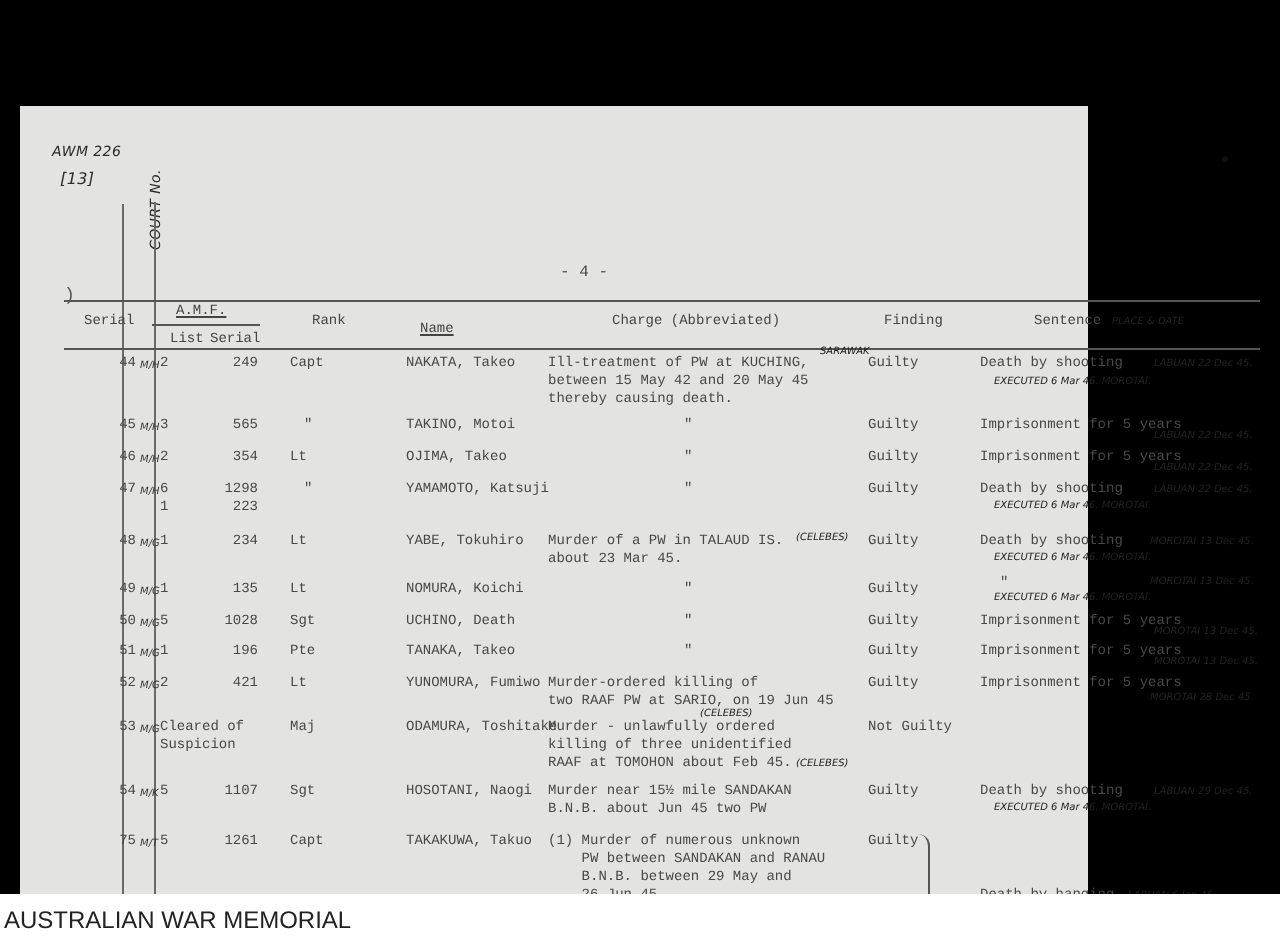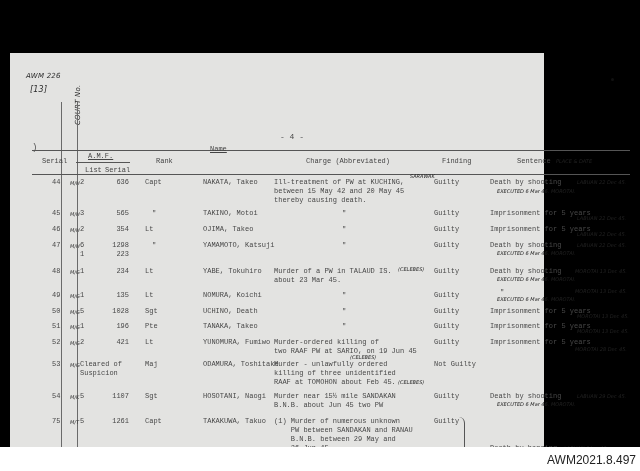--- a/index.html
+++ b/index.html
@@ -16,21 +16,21 @@
   .ref1 { position:absolute; left:16px; top:19px; font-size:7px; }
   .ref2 { position:absolute; left:20px; top:32px; font-size:8px; }
   .court { position:absolute; left:64px; top:72px; transform:rotate(-90deg); transform-origin:left top; font-size:7px; }
   .vline { position:absolute; width:1px; background:#6a6a6a; }
   .bracket-left { position:absolute; left:22px; top:90px; font-size:9px; color:#555; }
   .pageno { position:absolute; left:270px; top:79px; font-size:8px; }
   .hr { position:absolute; left:22px; width:598px; height:1px; background:#555; }
   .hdr { position:absolute; font-size:7px; color:#444; }
   .row { position:absolute; left:0; width:618px; font-size:7px; color:#484848; line-height:9px; }
   .cell { position:absolute; white-space:pre; }
-  .serial { left:42px; width:16px; text-align:left; }
+  .serial { left:42px; width:16px; text-align:right; }
   .ct { left:60px; font-family:"DejaVu Sans", sans-serif; font-style:italic; font-size:5px; color:#333; top:1px; }
   .list { left:70px; }
   .aserial { left:89px; width:30px; text-align:right; }
   .rank { left:135px; }
   .name { left:193px; }
   .charge { left:264px; }
   .finding { left:424px;text-align:right; }
   .sentence { left:480px; }
   .annot { position:absolute; font-family:"DejaVu Sans", sans-serif; font-style:italic; font-size:5px; color:#222; white-space:nowrap; }
   .dot { position:absolute; border-radius:50%; background:#111; }
@@ -50,32 +50,32 @@
   <div class="vline" style="left:51px;top:49px;height:372px;"></div>
   <div class="vline" style="left:67px;top:48px;height:373px;"></div>
 
   <div class="hr" style="top:97px;"></div>
   <div class="hdr" style="left:32px;top:104px;">Serial</div>
   <div class="hdr" style="left:78px;top:99px;text-decoration:underline;">A.M.F.</div>
   <div style="position:absolute;left:66px;top:109px;width:54px;height:1px;background:#555;"></div>
   <div class="hdr" style="left:75px;top:113px;">List</div>
   <div class="hdr" style="left:95px;top:113px;">Serial</div>
   <div class="hdr" style="left:134px;top:104px;padding-left:12px;">Rank</div>
-  <div class="hdr" style="left:200px;top:92px;text-decoration:underline;">Name</div>
+  <div class="hdr" style="left:200px;top:108px;text-decoration:underline;">Name</div>
   <div class="hdr" style="left:296px;top:104px;">Charge (Abbreviated)</div>
   <div class="hdr" style="left:432px;top:104px;text-align:right;">Finding</div>
   <div class="hdr" style="left:507px;top:104px;">Sentence</div>
   <div class="annot" style="left:546px;top:105px;">PLACE &amp; DATE</div>
   <div class="hr" style="top:121px;"></div>
 
   <div class="row" style="top:125px;">
     <span class="cell serial">44</span>
     <span class="cell ct">M/H</span>
     <span class="cell list">2</span>
-    <span class="cell aserial">636</span>
+    <span class="cell aserial">249</span>
     <span class="cell rank">Capt</span>
     <span class="cell name">NAKATA, Takeo</span>
     <span class="cell charge">Ill-treatment of PW at KUCHING,
 between 15 May 42 and 20 May 45
 thereby causing death.</span>
     <span class="annot" style="left:400px;top:-6px;">SARAWAK</span>
     <span class="cell finding">Guilty</span>
     <span class="cell sentence">Death by shooting</span>
     <span class="annot" style="left:567px;top:0px;">LABUAN 22 Dec 45.</span>
     <span class="annot" style="left:487px;top:9px;">EXECUTED 6 Mar 46. MOROTAI.</span>
@@ -242,14 +242,14 @@
     <span class="annot" style="left:554px;top:27px;">LABUAN 6 Jan 46.</span>
     <span class="annot" style="left:490px;top:35px;">EXECUTED 6 Apr 46. RABAUL.</span>
   </div>
   <div class="brace"></div>
 
   <div class="dot" style="left:50px;top:403px;width:12px;height:12px;"></div>
   <div class="dot" style="left:601px;top:25px;width:3px;height:3px;"></div>
 </div>
 
 <div class="footer">
-  <span class="right">AWM2021.8.497</span>
+  <span class="left">AUSTRALIAN WAR MEMORIAL</span>
 </div>
 
 </body></html>

